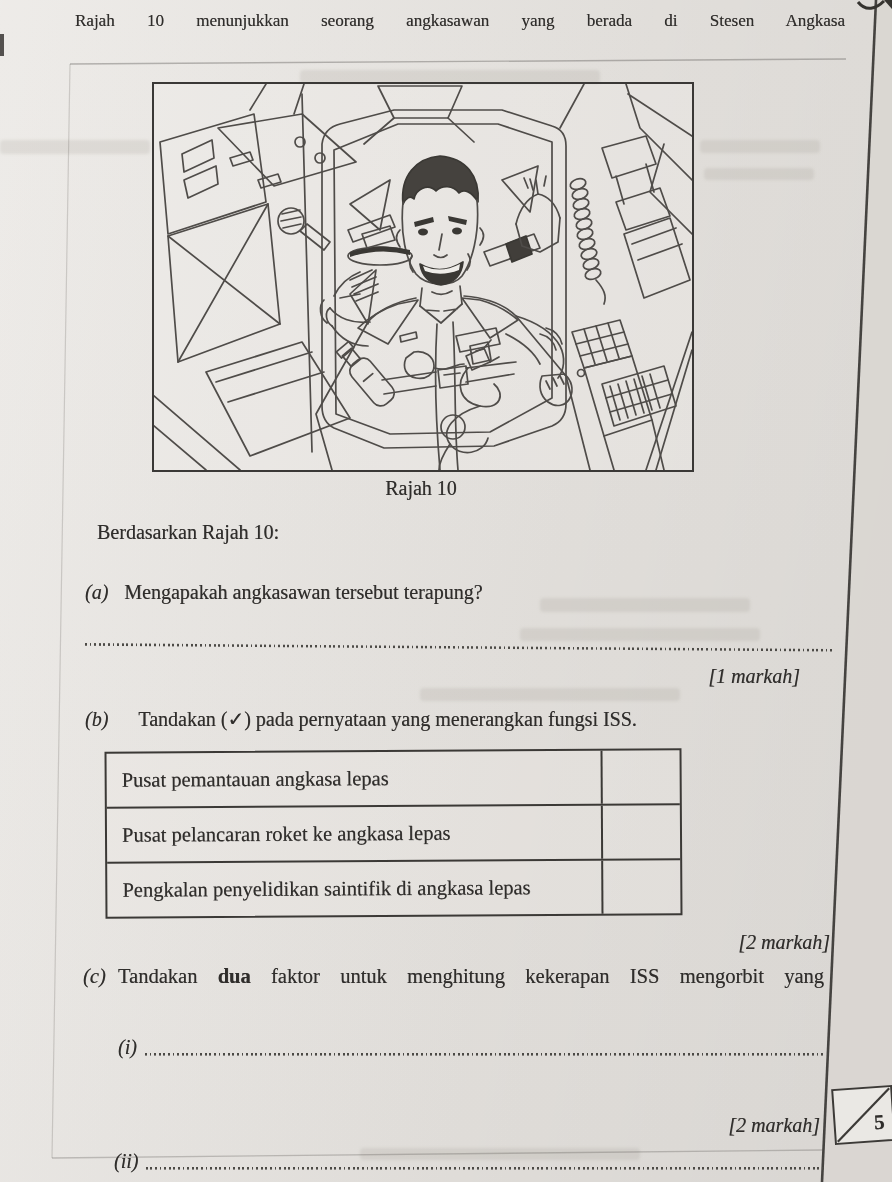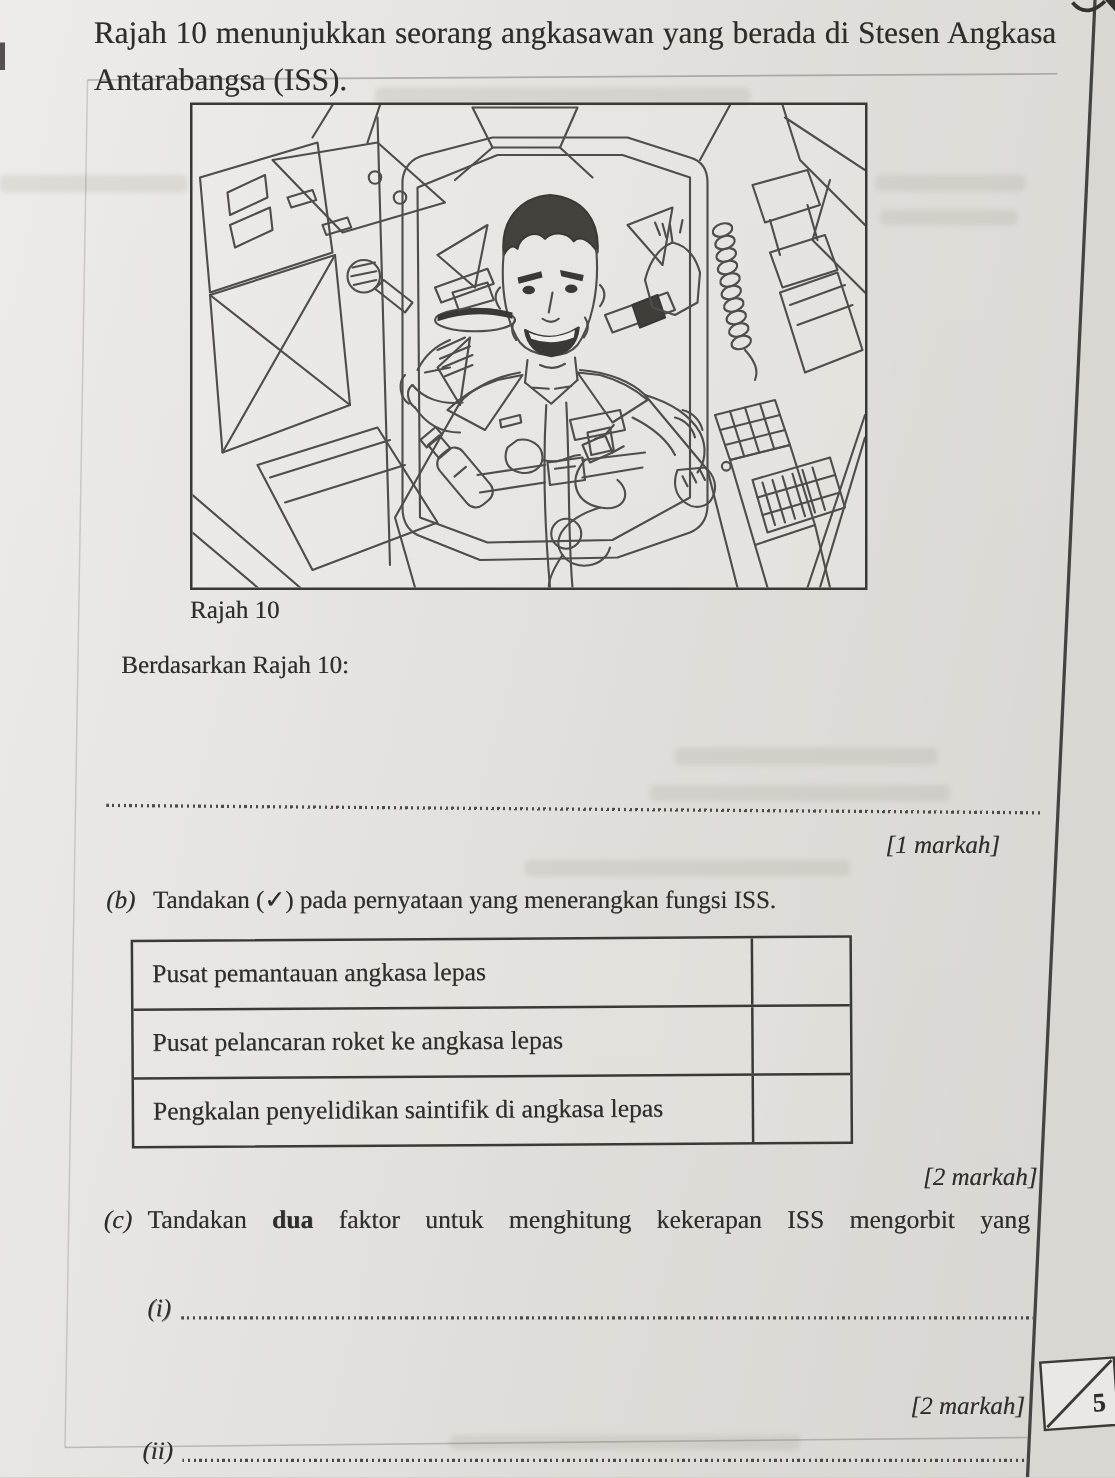--- a/index.html
+++ b/index.html
@@ -14,37 +14,37 @@
     color:#2f2d2b;
   }
   .ink{ text-shadow:0.3px 0.3px 0.45px rgba(47,45,43,0.55); }
   .abs{ position:absolute; }
 
   
   .edge-svg{ position:absolute; left:0; top:0; width:892px; height:1182px; pointer-events:none; }
   .smudge{ position:absolute; background:rgba(148,141,132,0.17); filter:blur(1.6px); border-radius:4px; }
 
   
-  .title-block{ left:75px; top:8px; width:770px; font-size:25px; line-height:1.5; }
+  .title-block{ left:75px; top:8px; width:770px; font-size:17px; line-height:1.5; }
   .title-l1{ text-align:justify; text-align-last:justify; }
 
   
   .figure-box{
     left:152px; top:82px; width:538px; height:386px;
     border:2.4px solid #3a3836; background:rgba(240,238,234,0.35); box-sizing:content-box;
   }
-  .figure-caption{ left:152px; top:477px; width:538px; font-size:20px; }
+  .figure-caption{ left:152px; top:477px; width:538px; text-align:center; font-size:20px; }
 
   
   .intro-line{ left:97px; top:521px; font-size:20px; }
   .q-label{ font-style:italic; display:inline-block; }
   .qa-row{ left:85px; top:581px; font-size:20px; }
   .qa-row .q-text{ margin-left:16px; }
   .qb-row{ left:85px; top:707px; font-size:20px; }
-  .qb-row .q-text{ margin-left:14px; }
+  .qb-row .q-text{ margin-left:30px; }
 
   .dotline{
     height:3px;
     background:repeating-linear-gradient(to right,#4c4a46 0 1.8px,transparent 1.8px 4.6px) bottom/100% 2.6px no-repeat;
   }
   .dot-a{ left:85px; top:646px; width:747px; transform:rotate(0.45deg); }
 
   .marks{ font-style:italic; font-size:20px; text-align:right; }
   .marks-a{ left:600px; top:665px; width:200px; }
   .marks-b{ left:630px; top:931px; width:200px; }
@@ -104,21 +104,20 @@
     <polyline points="70,64 846,59" fill="none" stroke="rgba(85,82,78,0.38)" stroke-width="1.4"></polyline>
     <polyline points="70,64 52,1158" fill="none" stroke="rgba(85,82,78,0.22)" stroke-width="1.2"></polyline>
     <polyline points="52,1158 822,1150" fill="none" stroke="rgba(85,82,78,0.30)" stroke-width="1.3"></polyline>
     <path d="M858,2 C866,12 876,9 884,1" fill="none" stroke="#35332f" stroke-width="3"></path>
     <polygon points="884,0 892,0 892,9" fill="#35332f"></polygon>
     <rect x="0" y="34" width="4" height="22" fill="rgba(45,43,40,0.8)"></rect>
   </svg>
 
   <div class="abs title-block">
     <div class="title-l1 ink">Rajah 10 menunjukkan seorang angkasawan yang berada di Stesen Angkasa</div>
-    <div class="title-l2 ink">Antarabangsa (ISS).</div>
   </div>
 
   <div class="abs figure-box">
     <svg width="538" height="386" viewBox="0 0 538 386" fill="none" stroke="#4f4c49" stroke-width="1.7" stroke-linecap="round" stroke-linejoin="round">
 
       <g>
         <path d="M6,58 L100,30 L112,118 L14,150 Z"></path>
         <path d="M28,70 L58,56 L60,74 L30,88 Z"></path>
         <path d="M30,96 L62,82 L64,100 L34,114 Z"></path>
         <path d="M14,152 L114,120 L126,240 L24,278 Z"></path>
@@ -256,20 +255,23 @@
         <rect x="210" y="252" width="16" height="8"></rect>
         <path d="M212,292 L224,292"></path>
       </g>
     </svg>
   </div>
 
   <div class="abs figure-caption ink">Rajah 10</div>
 
   <div class="abs intro-line ink">Berdasarkan Rajah 10:</div>
 
+  <div class="abs qa-row ink">
+    <span class="q-label">(a)</span><span class="q-text">Mengapakah angkasawan tersebut terapung?</span>
+  </div>
   <div class="abs dotline dot-a"></div>
   <div class="abs marks marks-a ink">[1 markah]</div>
 
   <div class="abs qb-row ink">
     <span class="q-label">(b)</span><span class="q-text">Tandakan (✓) pada pernyataan yang menerangkan fungsi ISS.</span>
   </div>
 
   <div class="abs iss-table">
     <div class="iss-row">
       <div class="iss-cell ink">Pusat pemantauan angkasa lepas</div>

